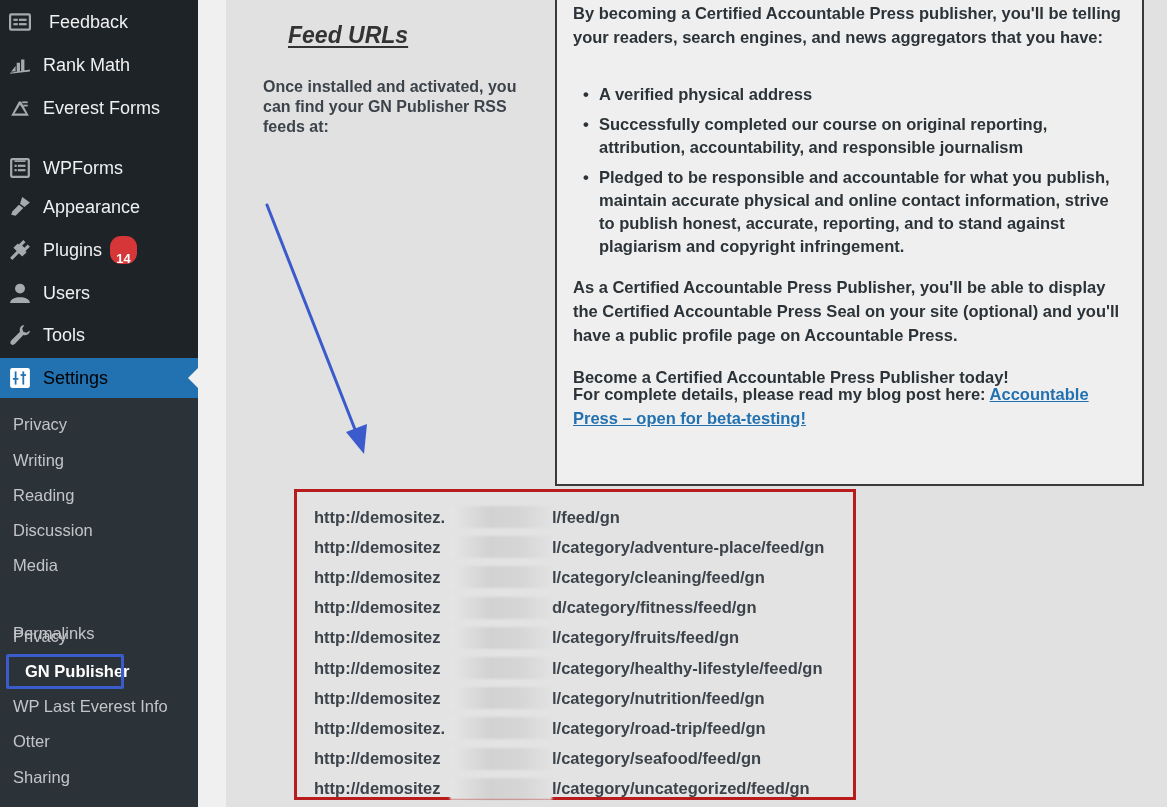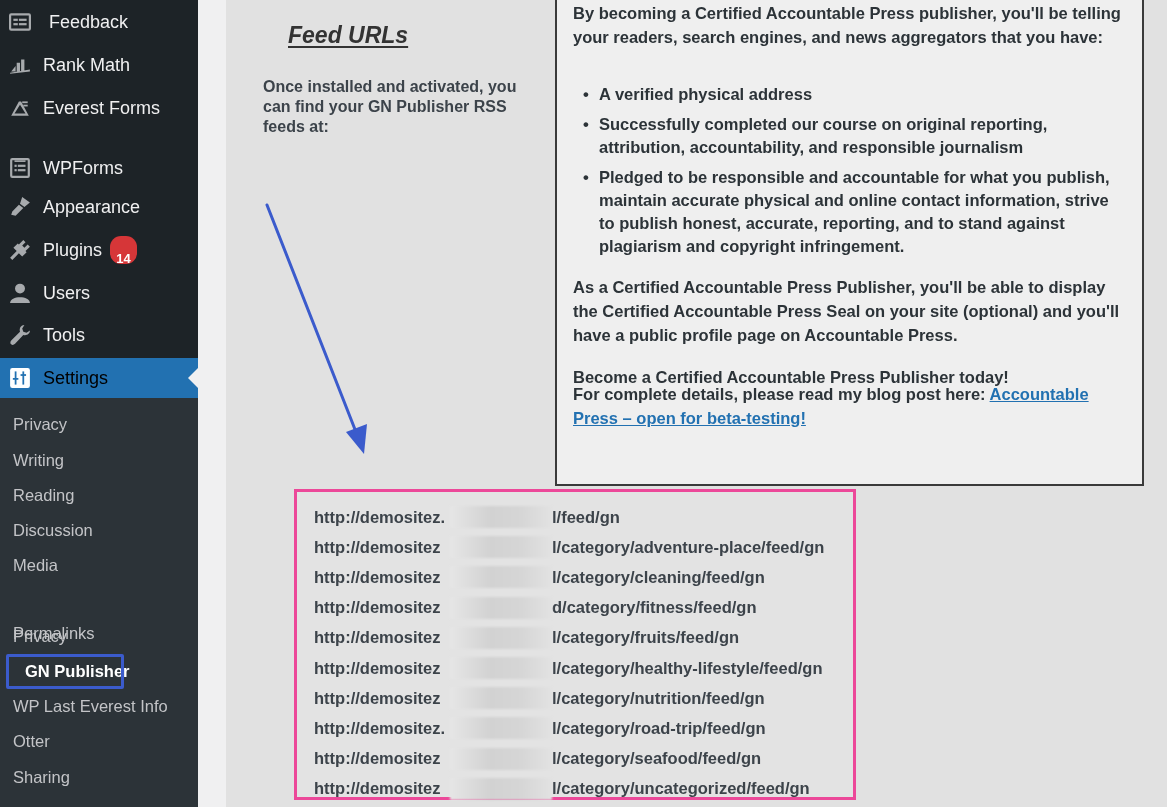--- a/index.html
+++ b/index.html
@@ -27,21 +27,21 @@
 
   .arrow-svg { position: absolute; left: 0; top: 0; width: 1167px; height: 807px; pointer-events: none; }
 
   .promo-box { position: absolute; left: 555px; top: -4px; width: 589px; height: 490px; background: #efefef; border: 2px solid #3a3a3a; padding: 0 16px; color: #2c3338; font-size: 16.5px; font-weight: bold; line-height: 24px; }
   .promo-box p { position: absolute; left: 16px; width: 555px; }
   .promo-box ul { position: absolute; left: 24px; top: 85px; width: 540px; list-style: none; }
   .promo-box li { position: relative; padding-left: 18px; margin-bottom: 7px; line-height: 23px; }
   .promo-box li::before { content: "•"; position: absolute; left: 2px; top: 0; }
   .promo-link { color: #2271b1; text-decoration: underline; cursor: pointer; }
 
-  .url-box { position: absolute; left: 294px; top: 489px; width: 562px; height: 311px; border: 3px solid #ec4899; background: #e3e3e3; }
+  .url-box { position: absolute; left: 294px; top: 489px; width: 562px; height: 311px; border: 3px solid #b91c1c; background: #e3e3e3; }
   .url-row { position: absolute; left: 17px; font-size: 16.5px; font-weight: bold; color: #3c434a; white-space: nowrap; display: flex; align-items: center; height: 24px; }
   .url-prefix { width: 136px; display: inline-block; }
   .url-redacted { display: inline-block; width: 102px; height: 22px; background: linear-gradient(90deg, #e6e6e6, #d2d2d2 40%, #d6d6d6 70%, #e2e2e2); filter: blur(1.2px); }
   .url-suffix { display: inline-block; }
 </style>
 </head>
 <body>
 
 <nav class="sidebar">
   <div id="menu-container">

